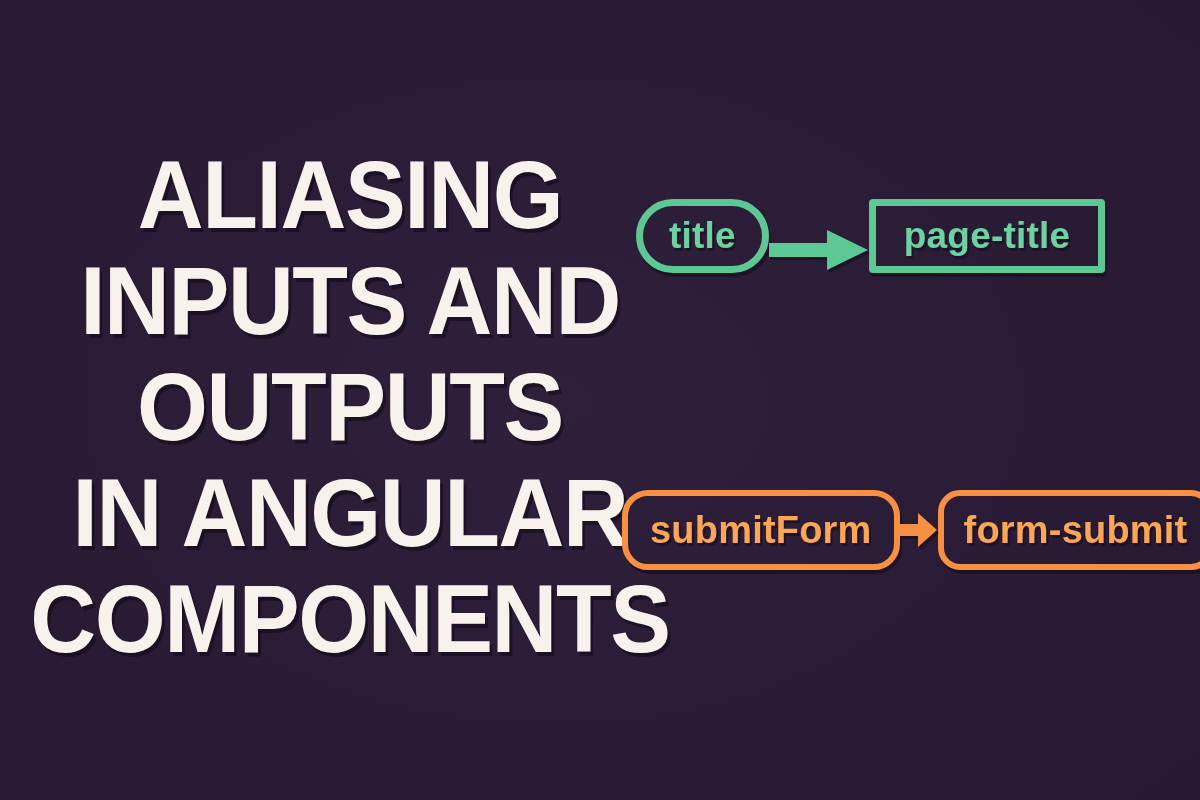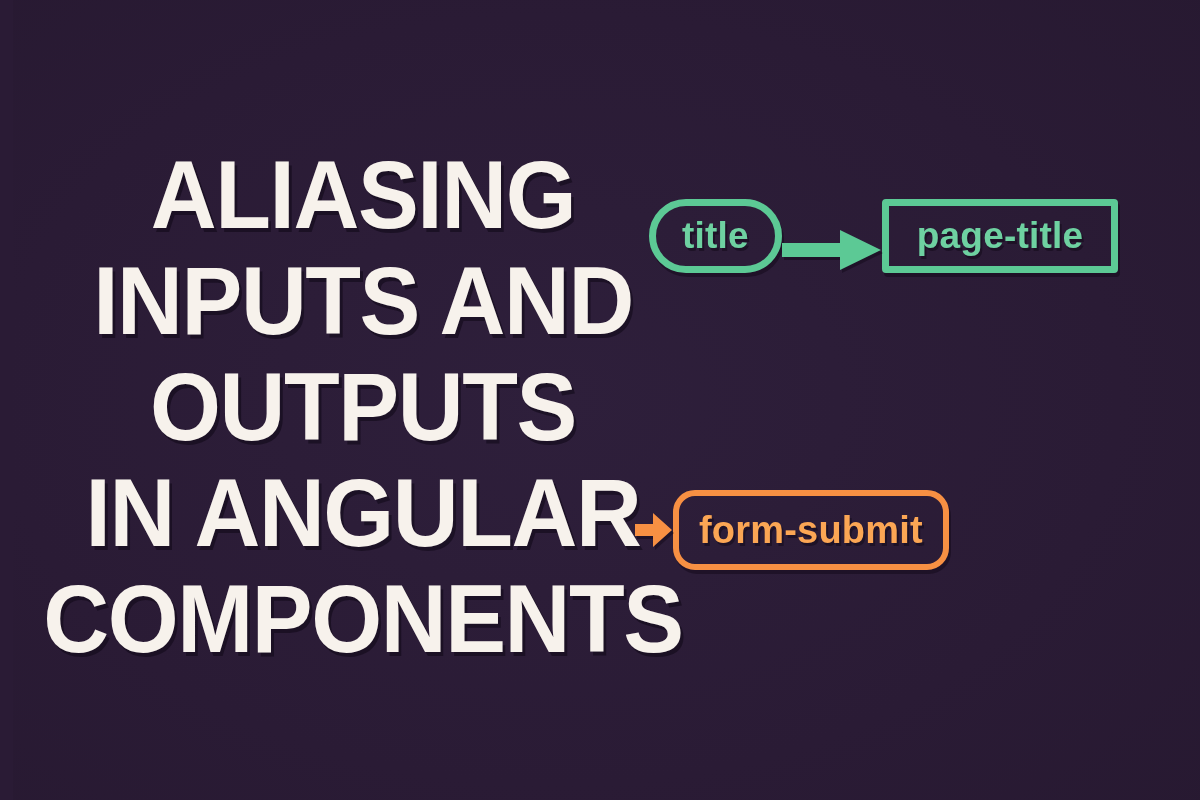--- a/index.html
+++ b/index.html
@@ -13,21 +13,20 @@
     background: #2a1b35;
     font-family: "Liberation Sans", sans-serif;
     position: relative;
   }
 
   #stage {
     position: absolute;
     inset: 0;
     background:
       radial-gradient(ellipse 900px 620px at 46% 50%, #2e1f3b 0%, #2a1b35 62%, #271931 100%);
-    margin-left: 13px;
   }
 
   
   #title-block {
     position: absolute;
     left: 0px;
     top: 142px;
     width: 700px;
     text-align: center;
   }
@@ -136,20 +135,21 @@
     <span class="arrow arrow-green">
       <svg width="100" height="46" viewBox="0 0 100 46" aria-hidden="true">
         <path d="M0 16 H58 V3 L99 23 L58 43 V30 H0 Z" fill="#5cc995"></path>
       </svg>
     </span>
 
     <div class="node" id="node-alias-input">page-title</div>
   </div>
 
   <div class="diagram" id="diagram-output">
+    <div class="node" id="node-source-output">submitForm</div>
 
     <span class="arrow arrow-orange">
       <svg width="38" height="40" viewBox="0 0 38 40" aria-hidden="true">
         <path d="M0 14 H18 V3 L37 20 L18 37 V26 H0 Z" fill="#f79043"></path>
       </svg>
     </span>
 
     <div class="node" id="node-alias-output">form-submit</div>
   </div>
 

